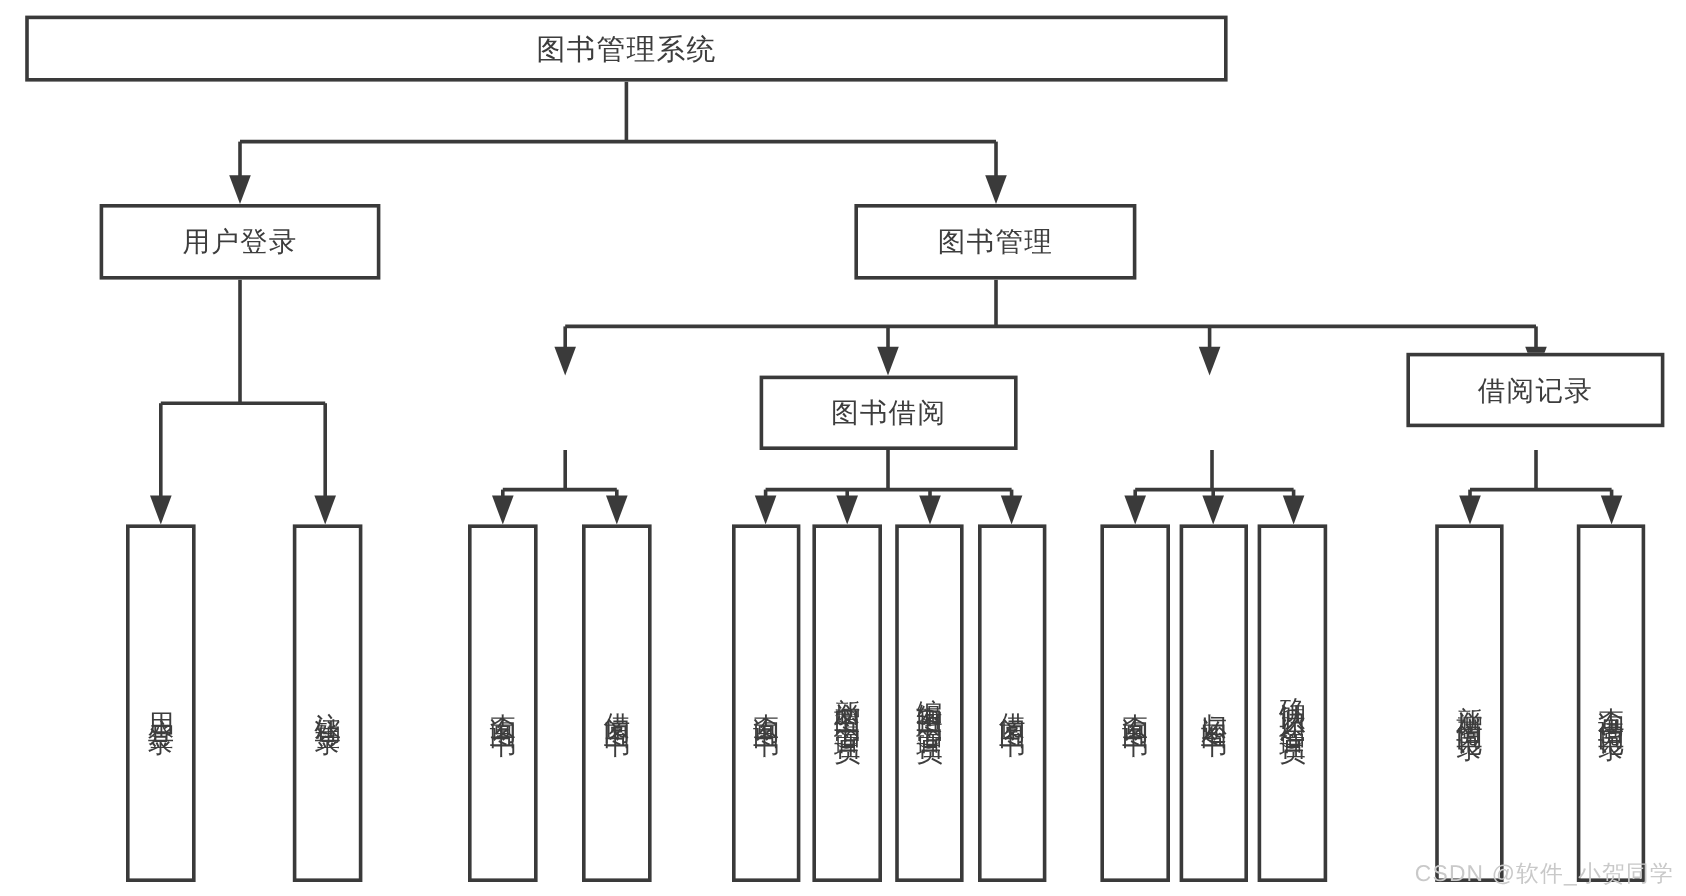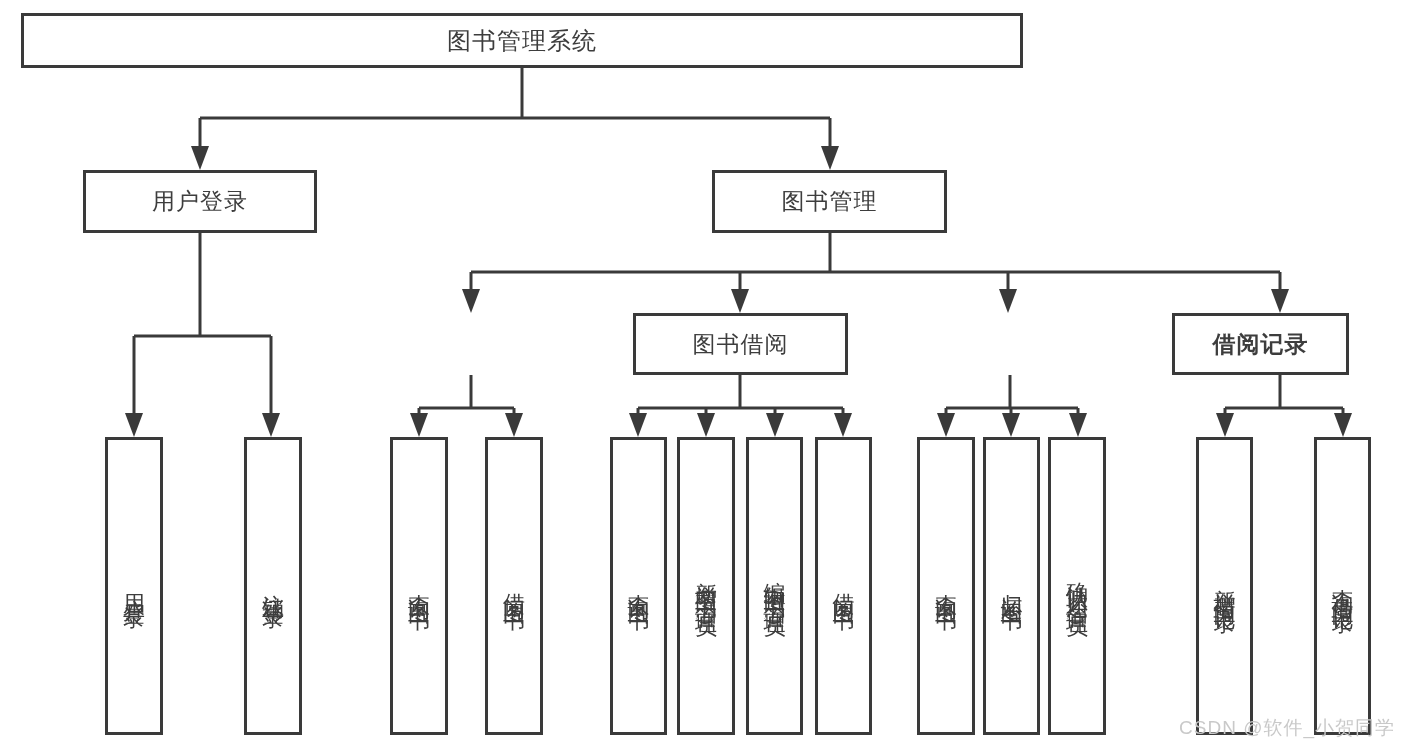--- a/index.html
+++ b/index.html
@@ -103,21 +103,21 @@
   <div class="box" style="left:83px;top:170px;width:234px;height:63px;">
     <span class="h-label">用户登录</span>
   </div>
   <div class="box" style="left:712px;top:170px;width:235px;height:63px;justify-content:center;">
     <span class="h-label">图书管理</span>
   </div>
 
   <div class="box" style="left:633px;top:313px;width:215px;height:62px;">
     <span class="h-label">图书借阅</span>
   </div>
-  <div class="box" style="left:1172px;top:313px;width:177px;height:62px;font-weight:bold;">
+  <div class="box" style="left:1172px;top:294px;width:215px;height:62px;">
     <span class="h-label">借阅记录</span>
   </div>
 
   <div class="box" style="left:105px;top:437px;width:58px;height:298px;">
     <span class="v-label">用户登录</span>
   </div>
   <div class="box" style="left:244px;top:437px;width:58px;height:298px;">
     <span class="v-label">注销登录</span>
   </div>
 

